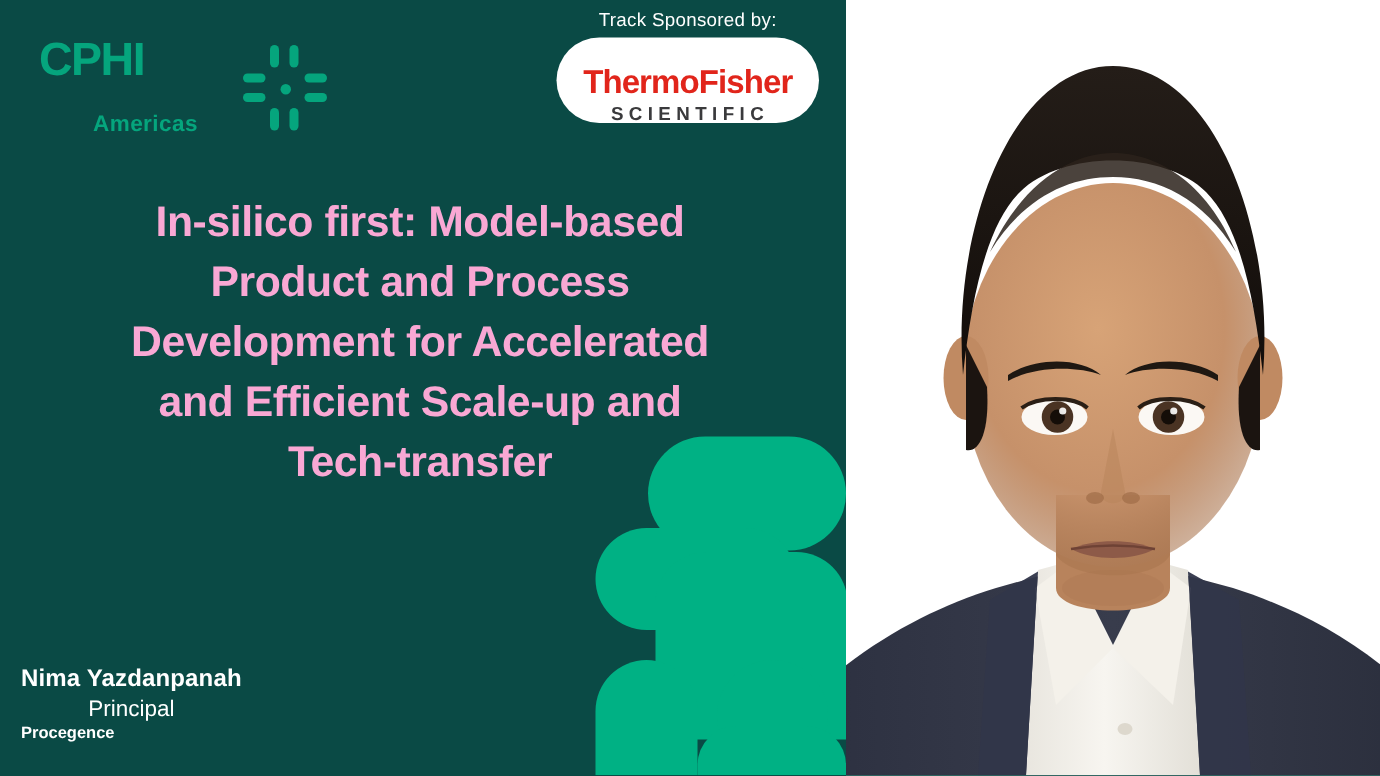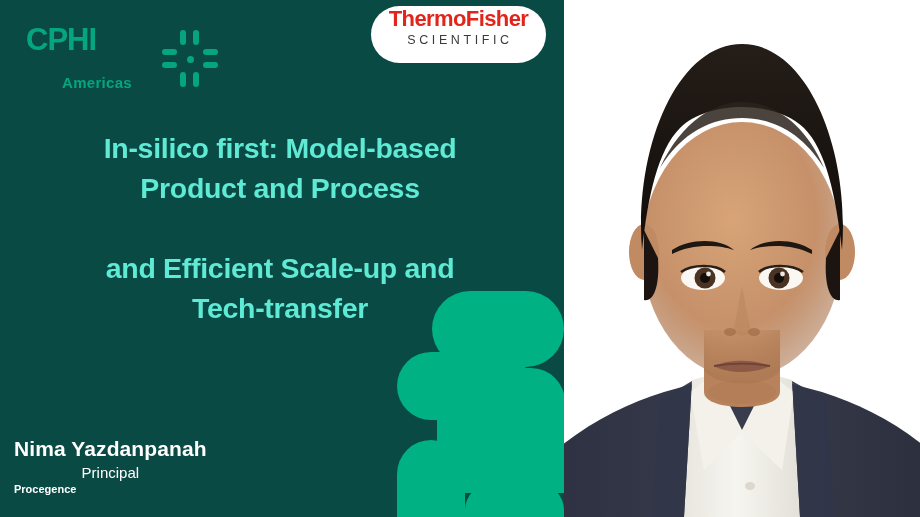--- a/index.html
+++ b/index.html
@@ -61,52 +61,52 @@
     width:205px; text-align:center;
   }
   #sponsor-label {
     font-size:12.5px; color:#ffffff; font-weight:400;
     letter-spacing:0.2px; margin-bottom:5px;
   }
   #sponsor-logo {
     width:175px; height:57px; margin:0 auto;
     background:#ffffff; border-radius:29px;
     display:flex; flex-direction:column;
-    align-items:center; justify-content:flex-start;
+    align-items:center; justify-content:flex-end;
     padding-top:2px;
   }
   #tf-thermo {
     font-size:22px; font-weight:700; line-height:1;
     letter-spacing:-0.6px; white-space:nowrap;
   }
   #tf-thermo .tf-a { color:#e1251b; }
   #tf-thermo .tf-b { color:#e1251b; }
   #tf-scientific {
-    font-size:12.5px; font-weight:400; color:#3a3a3c;
+    font-size:12.5px; font-weight:700; color:#3a3a3c;
     letter-spacing:3.6px; line-height:1; margin-top:4px;
     padding-left:3px;
   }
 
   
   #talk-title {
     position:absolute; left:30px; top:128px;
     width:500px;
     text-align:center;
-    color:#5eead4;
+    color:#f9a8d4;
     font-size:28.5px; font-weight:700;
     line-height:40px;
     letter-spacing:-0.3px;
   }
 
   
   #speaker-block {
     position:absolute; left:14px; bottom:20px;
     color:#ffffff; line-height:1.32;
   }
-  #speaker-name   { font-size:21px; font-weight:700; letter-spacing:0.1px; }
+  #speaker-name   { font-size:16px; font-weight:700; letter-spacing:0.1px; }
   #speaker-role   { font-size:15px;   font-weight:400;text-align:center; }
   #speaker-company{ font-size:11px; font-weight:700; }
 
   
   #photo-panel {
     position:absolute; left:564px; top:0;
     width:356px; height:517px;
     background:#ffffff;
     overflow:hidden;
   }
@@ -136,27 +136,28 @@
         <div class="mk" style="left:31px; top:42px; width:6px;  height:15px;"></div>
         <div class="mk" style="left:0px;  top:19px; width:15px; height:6px;"></div>
         <div class="mk" style="left:0px;  top:32px; width:15px; height:6px;"></div>
         <div class="mk" style="left:41px; top:19px; width:15px; height:6px;"></div>
         <div class="mk" style="left:41px; top:32px; width:15px; height:6px;"></div>
         <div class="mk" style="left:25px; top:26px; width:7px;  height:7px; border-radius:50%;"></div>
       </div>
     </div>
 
     <div id="sponsor-block">
+      <div id="sponsor-label">Track Sponsored by:</div>
       <div id="sponsor-logo">
         <div id="tf-thermo"><span class="tf-a">Thermo</span><span class="tf-b">Fisher</span></div>
         <div id="tf-scientific">SCIENTIFIC</div>
       </div>
     </div>
 
-    <div id="talk-title"><span>In-silico first: Model-based</span><br><span>Product and Process</span><br><br><span>and Efficient Scale-up and</span><br><span>Tech-transfer</span></div>
+    <div id="talk-title"><span>In-silico first: Model-based</span><br><span>Product and Process</span><br><span>Development for Accelerated</span><br><span>and Efficient Scale-up and</span><br><span>Tech-transfer</span></div>
 
     <div id="speaker-block">
       <div id="speaker-name">Nima Yazdanpanah</div>
       <div id="speaker-role">Principal</div>
       <div id="speaker-company">Procegence</div>
     </div>
   </div>
 
   <div id="photo-panel">
     <svg id="portrait" viewBox="0 0 356 517" preserveAspectRatio="xMidYMid slice">

